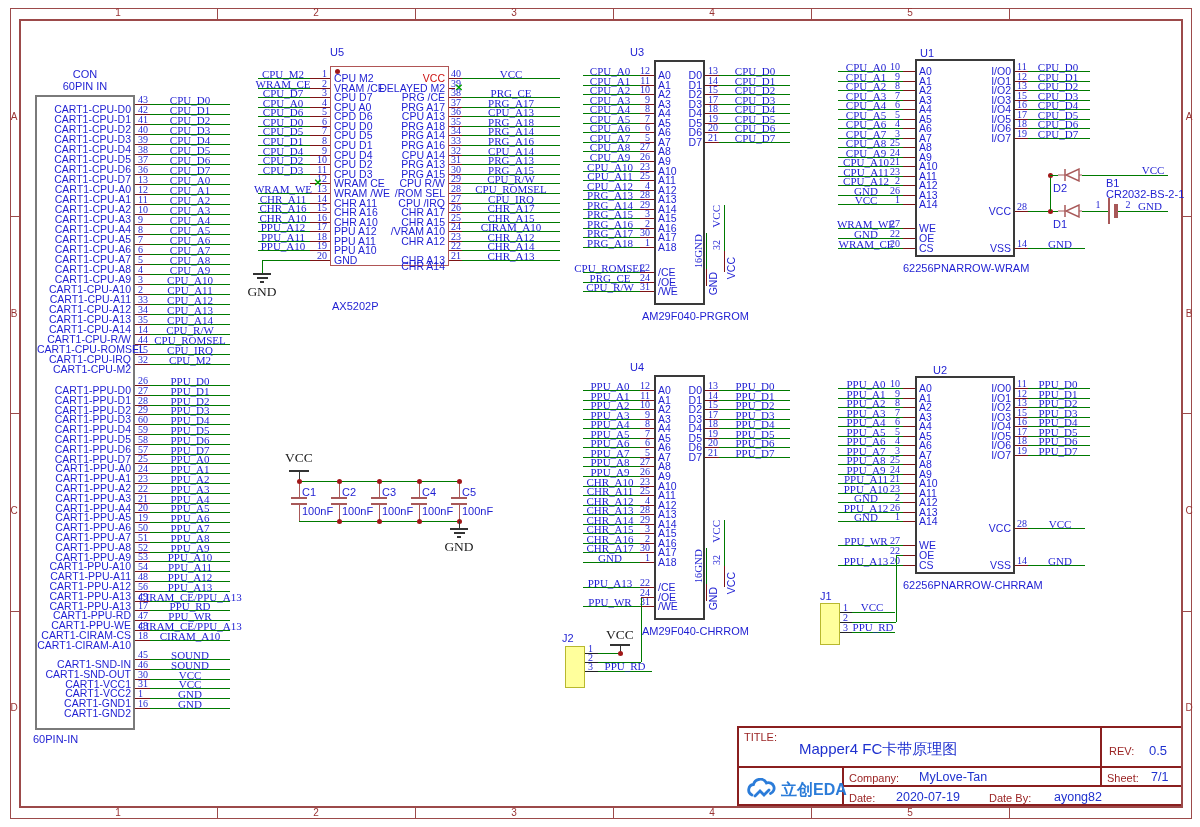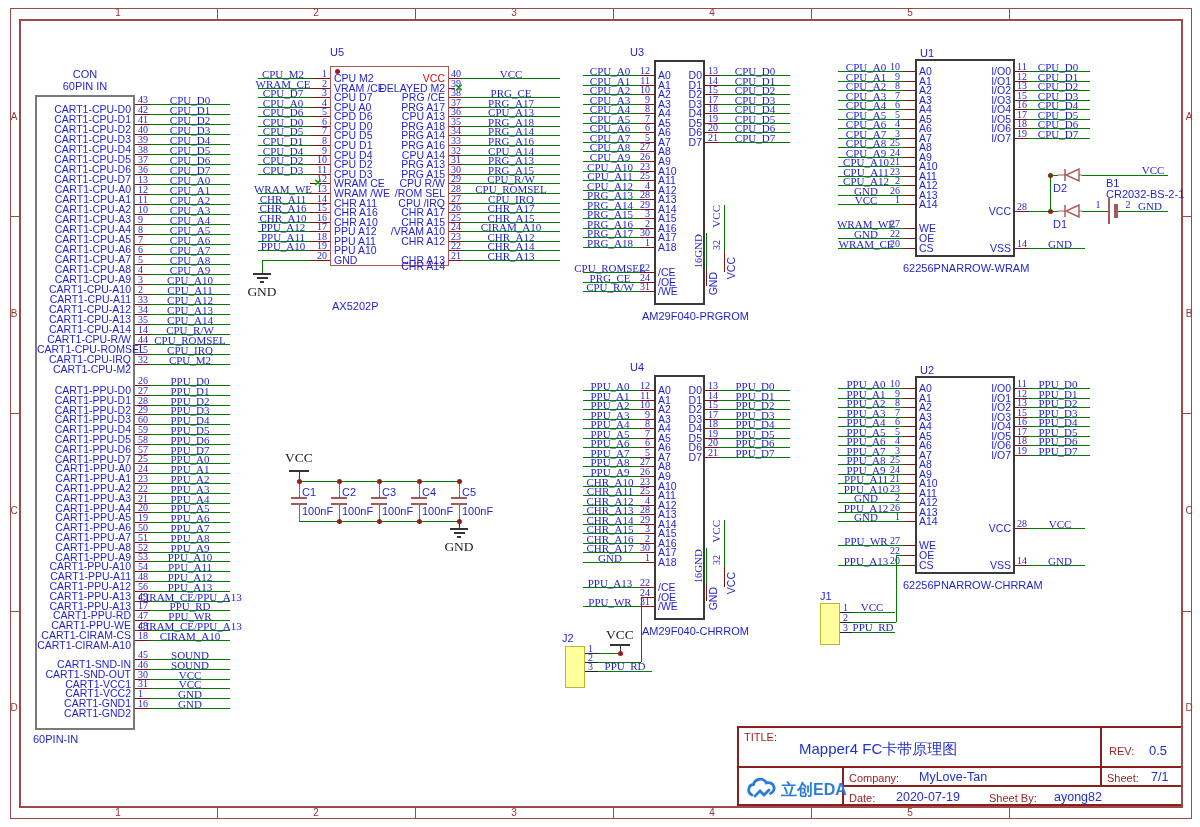--- a/index.html
+++ b/index.html
@@ -36,21 +36,21 @@
     <div class="lab" style="left:5px;top:3px;">TITLE:</div>
     <div class="val" style="left:60px;top:12px;font-size:15px;">Mapper4 FC卡带原理图</div>
     <div class="lab" style="left:370px;top:17px;">REV:</div>
     <div class="val" style="left:410px;top:15px;font-size:13px;">0.5</div>
     <div class="lab" style="left:110px;top:44px;">Company:</div>
     <div class="val" style="left:180px;top:42px;font-size:12.5px;">MyLove-Tan</div>
     <div class="lab" style="left:368px;top:44px;">Sheet:</div>
     <div class="val" style="left:412px;top:42px;font-size:12.5px;">7/1</div>
     <div class="lab" style="left:110px;top:64px;">Date:</div>
     <div class="val" style="left:157px;top:62px;font-size:12.5px;">2020-07-19</div>
-    <div class="lab" style="left:250px;top:64px;">Sheet By:</div>
+    <div class="lab" style="left:250px;top:64px;">Date By:</div>
     <div class="val" style="left:315px;top:62px;font-size:12.5px;">ayong82</div>
     <span style="position:absolute;left:6px;top:50px;">
       <svg width="34" height="24" viewBox="0 0 34 24">
         <path d="M7 17 a5.5 5.5 0 0 1 1.5 -10.5 a7 7 0 0 1 13 -1.5 a5.5 5.5 0 0 1 4 10.5" fill="none" stroke="#2b7cd9" stroke-width="2.8" stroke-linecap="round"></path>
         <path d="M10 18 l5 -5 l4 4 l5 -5" fill="none" stroke="#2b7cd9" stroke-width="2.8" stroke-linecap="round"></path>
       </svg>
     </span>
     <div class="val" style="left:42px;top:52px;font-size:16px;font-weight:bold;color:#2b7cd9;">立创EDA</div>
   </div>
 <div class="bx" style="left: 10px; top: 8px; width: 1182px; height: 811px; border: 1px solid rgb(156, 74, 74);"></div>
@@ -1056,21 +1056,21 @@
     <div class="ln" style="left: 1028px; top: 137.5px; width: 62px; height: 1px; background: rgb(0, 122, 0);"></div>
     <div class="t net" style="left: 1008px; top: 127.5px; width: 100px; text-align: center;">CPU_D7</div>
     <div class="t iname" style="left: 965px; top: 205px; width: 46px; text-align: right;">VCC</div>
     <div class="ln" style="left: 1015px; top: 211px; width: 13px; height: 1px; background: rgb(125, 20, 20);"></div>
     <div class="t num" style="left: 1017px; top: 201px; width: 24px; text-align: left;">28</div>
     <div class="t iname" style="left: 965px; top: 241.5px; width: 46px; text-align: right;">VSS</div>
     <div class="ln" style="left: 1015px; top: 247.5px; width: 13px; height: 1px; background: rgb(125, 20, 20);"></div>
     <div class="t num" style="left: 1017px; top: 237.5px; width: 24px; text-align: left;">14</div>
     <div class="ln" style="left: 1028px; top: 247.5px; width: 57px; height: 1px; background: rgb(0, 122, 0);"></div>
     <div class="t net" style="left: 1040px; top: 237.5px; width: 40px; text-align: center;">GND</div>
-    <div class="t cname" style="left: 920px; top: 364px; width: 40px; text-align: left;">U2</div>
+    <div class="t cname" style="left: 920px; top: 364px; width: 40px; text-align: center;">U2</div>
     <div class="bx" style="left: 915px; top: 376px; width: 100px; height: 198px; border: 2px solid rgb(58, 58, 58);"></div>
     <div class="t cname" style="left: 903px; top: 579px; width: 150px; text-align: left;">62256PNARROW-CHRRAM</div>
     <div class="t net" style="left: 816px; top: 378px; width: 100px; text-align: center;">PPU_A0</div>
     <div class="ln" style="left: 838px; top: 388px; width: 65px; height: 1px; background: rgb(0, 122, 0);"></div>
     <div class="ln" style="left: 903px; top: 388px; width: 12px; height: 1px; background: rgb(125, 20, 20);"></div>
     <div class="t num" style="left: 876px; top: 378px; width: 24px; text-align: right;">10</div>
     <div class="t iname" style="left: 919px; top: 382px; width: 42px; text-align: left;">A0</div>
     <div class="t net" style="left: 816px; top: 387.5px; width: 100px; text-align: center;">PPU_A1</div>
     <div class="ln" style="left: 838px; top: 397.5px; width: 65px; height: 1px; background: rgb(0, 122, 0);"></div>
     <div class="ln" style="left: 903px; top: 397.5px; width: 12px; height: 1px; background: rgb(125, 20, 20);"></div>

